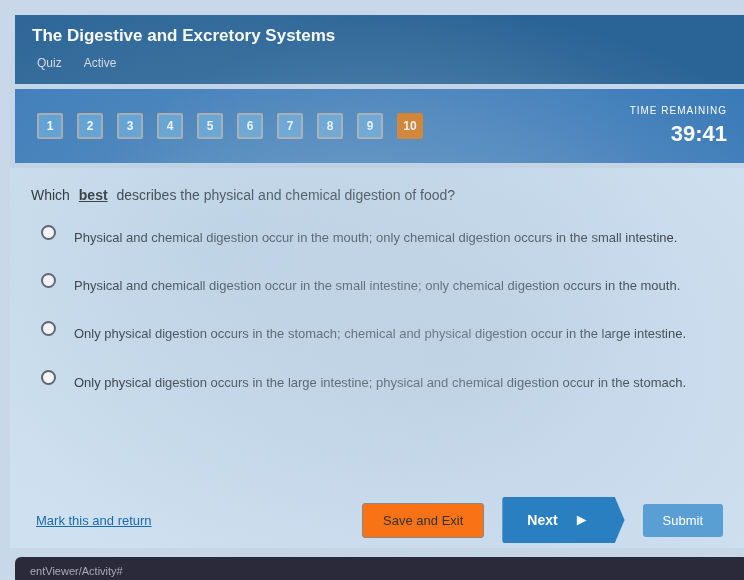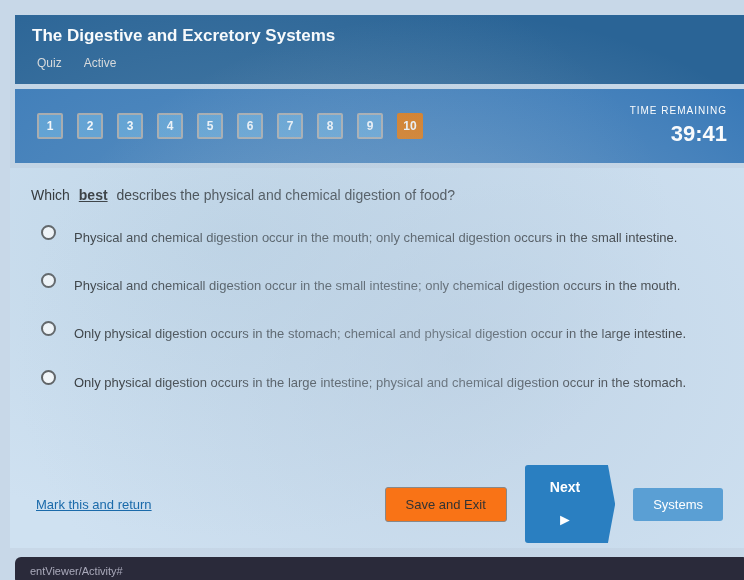--- a/index.html
+++ b/index.html
@@ -185,21 +185,20 @@
       font-size: 14px;
       font-weight: bold;
       cursor: pointer;
       border: none;
       border-radius: 3px;
       display: flex;
       align-items: center;
       gap: 6px;
       clip-path: polygon(0 0, 92% 0, 100% 50%, 92% 100%, 0 100%);
       padding-right: 30px;
-      flex-direction: column;
     }
 
     .btn-next .arrow {
       font-size: 16px;
     }
 
     .btn-submit {
       padding: 9px 20px;
       background: #5a9fd4;
       color: #fff;
@@ -283,19 +282,19 @@
 </div>
 
 <div class="bottom-bar">
   <button class="mark-return-link">Mark this and return</button>
   <div class="right-buttons">
     <button class="btn-save-exit">Save and Exit</button>
     <button class="btn-next">
       <span>Next</span>
       <span class="arrow">►</span>
     </button>
-    <button class="btn-submit">Systems</button>
+    <button class="btn-submit">Submit</button>
   </div>
 </div>
 
 <div class="url-bar">
   <span class="url-text">entViewer/Activity#</span>
 </div>
 
 </body></html>

